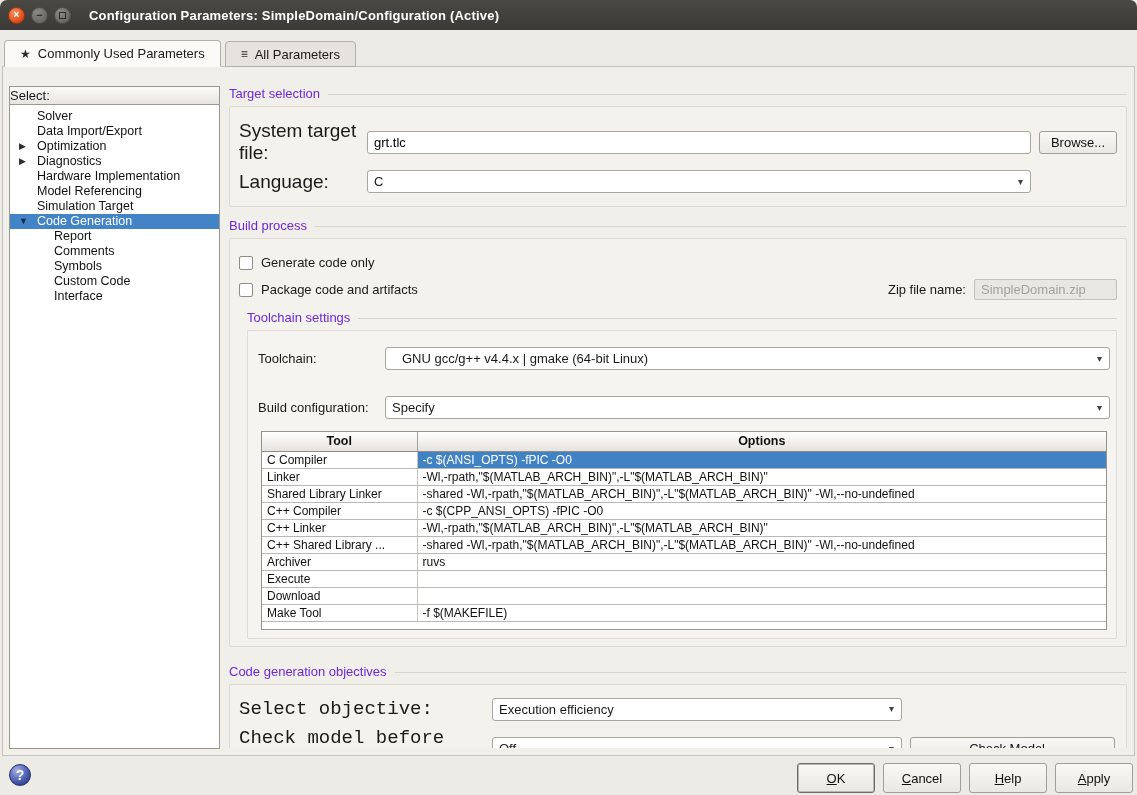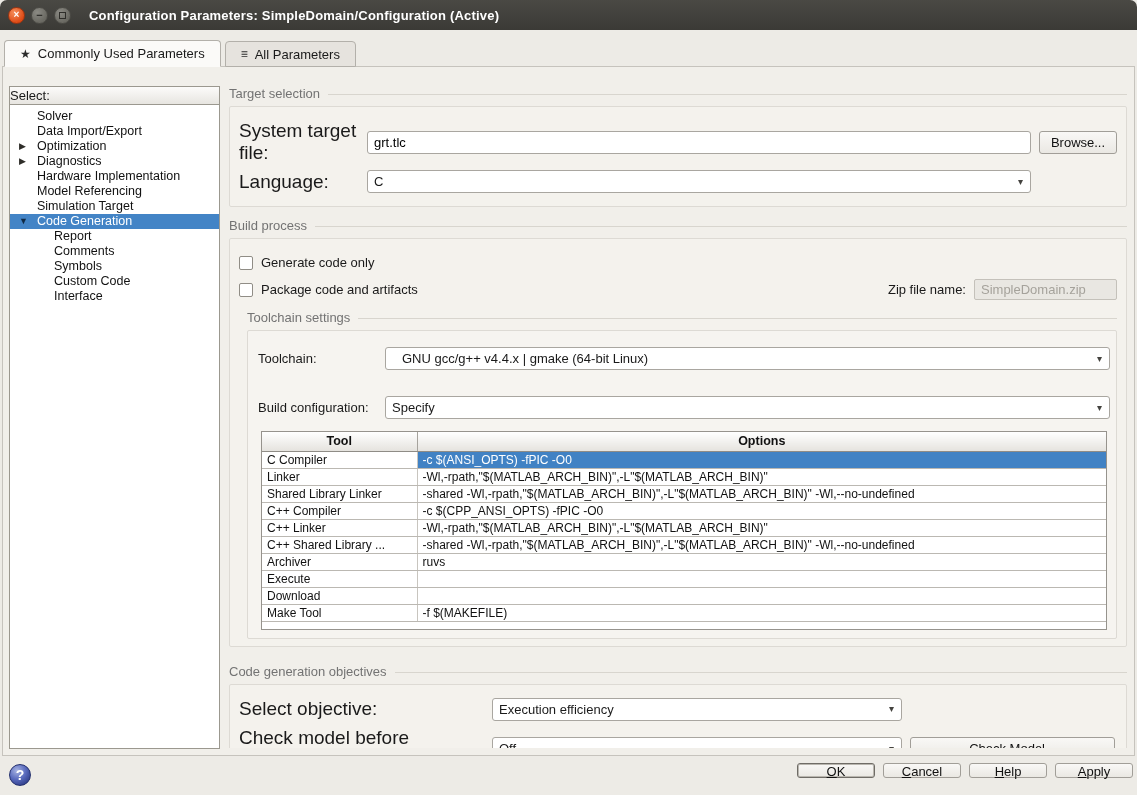--- a/index.html
+++ b/index.html
@@ -40,21 +40,21 @@
   .tree-item { position:relative; height:15px; line-height:15px; font-size:12.5px; color:#111;
     white-space:nowrap; cursor:default; }
   .tree-item .expander { position:absolute; left:9px; top:0; width:14px; font-size:9px; color:#2E2D29; }
   .tree-item .lbl { position:absolute; left:27px; top:0; }
   .tree-item.child .lbl { left:44px; }
   .tree-item.selected { background:#4384C6; color:#FFFFFF; }
   .tree-item.selected .expander { color:#102A45; }
 
   
   .main { position:absolute; left:226px; top:19px; right:7px; bottom:7px; overflow:hidden; font-size:13px; color:#1A1A1A; }
-  .section-title { display:flex; align-items:center; gap:8px; font-size:13px; color:#737373; margin:0 0 5px 0; }
+  .section-title { display:flex; align-items:center; gap:8px; font-size:13px; color:#6d28d9; margin:0 0 5px 0; }
   .section-title .rule { flex:1; height:1px; background:#D8D5CE; margin-top:2px; }
   .fieldset { background:#F4F2ED; border:1px solid #DDDAD4; border-radius:2px; padding:7px 9px; margin-bottom:11px; }
 
   .form-row { display:flex; align-items:center; margin:6px 0; }
   .flabel { flex:0 0 128px; font-size:19px; }
   .tinput { height:23px; background:#FFFFFF; border:1px solid #A9A6A0; border-radius:3px;
     padding:0 6px; font-size:13px; font-family:inherit; color:#000; flex:1; }
   .combo { position:relative; height:23px; background:#FFFFFF; border:1px solid #A9A6A0; border-radius:3px;
     padding:0 20px 0 6px; font-size:13px; display:flex; align-items:center; cursor:default; }
   .combo::after { content:"▾"; position:absolute; right:7px; top:50%; transform:translateY(-54%);
@@ -84,32 +84,32 @@
     font-size:12.5px; font-weight:bold; color:#111; text-align:center; }
   table.tools th:last-child { border-right:none; }
   table.tools col.c-tool { width:155px; }
   table.tools td { height:17px; font-size:12px; color:#111; padding:0 5px;
     border-right:1px solid #C8C5BF; border-bottom:1px solid #BBB8B2;
     white-space:nowrap; overflow:hidden; }
   table.tools td:last-child { border-right:none; }
   table.tools td.sel { background:#4182C4; color:#FFFFFF; }
 
   
-  .obj-label { flex:0 0 253px; }
+  .obj-label { flex:0 0 253px;font-family:Liberation Mono, monospace; }
   .obj-combo { flex:0 0 410px; }
   .checkmodel-btn { margin-left:8px; flex:1; max-width:205px; }
 
   
   .footer { position:absolute; left:0; right:0; bottom:0; height:39px; }
   .help-icon { position:absolute; left:9px; top:8px; width:22px; height:22px; border-radius:50%;
     background:radial-gradient(circle at 35% 28%, #A8B4E2, #5A6BBE 45%, #2C3A86 85%);
     border:1px solid #24306E; color:#FFFFFF; font-weight:bold; font-size:14px;
     display:flex; align-items:center; justify-content:center; cursor:default; }
   .footer-buttons { position:absolute; right:4px; top:7px; display:flex; gap:8px; }
-  .fbtn { width:78px; height:15px; background:linear-gradient(#F9F8F6,#EAE8E3);
+  .fbtn { width:78px; height:30px; background:linear-gradient(#F9F8F6,#EAE8E3);
     border:1px solid #A19E98; border-radius:3px; font-size:13px; font-family:inherit; color:#111; cursor:default; }
   .fbtn.default { border-color:#6F6C66; box-shadow:0 0 0 1px #B9B6AF inset; }
   .fbtn span { display:block; }
   .fbtn span::first-letter { text-decoration:underline; }
 </style>
 </head>
 <body>
 
 <div class="dialog">
 

